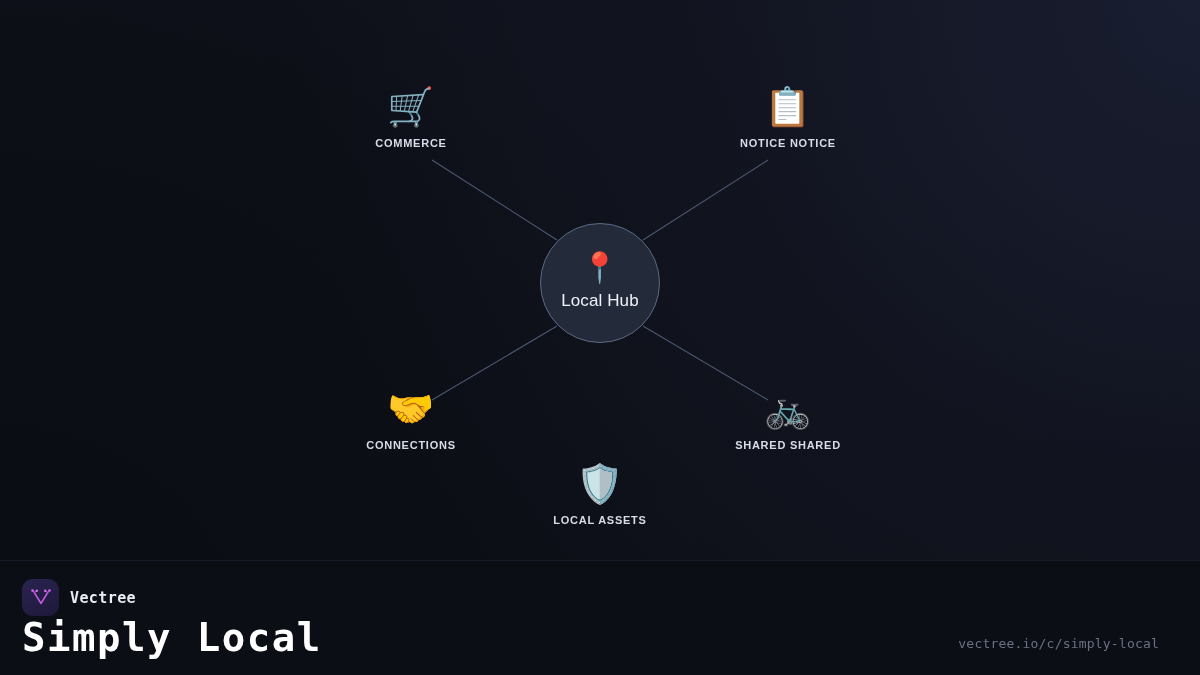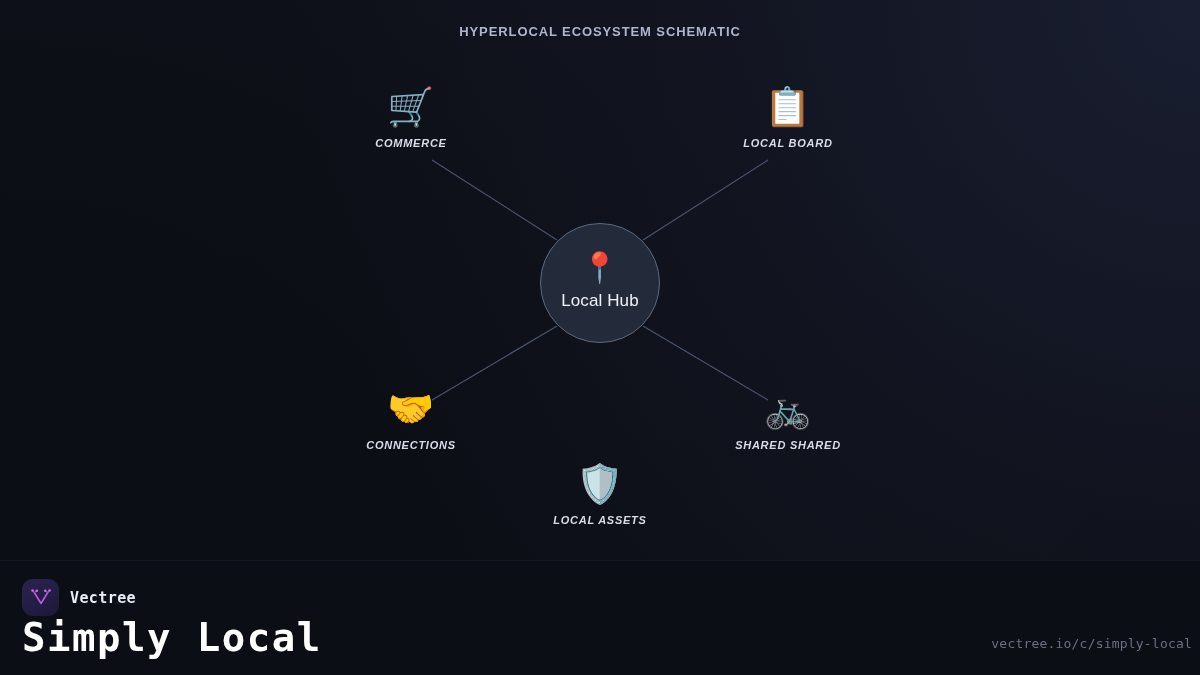--- a/index.html
+++ b/index.html
@@ -79,21 +79,20 @@
     height:46px;
   }
   .node .node-label {
     display:block;
     margin-top:7px;
     font-size:11px;
     font-weight:bold;
     letter-spacing:0.75px;
     color:#d7dce8;
     white-space:nowrap;
-    font-style:italic;
   }
 
   
   #footer {
     position:absolute;
     left:0; bottom:0;
     width:1200px; height:115px;
     background:#0c0e15;
     border-top:1px solid #171a26;
   }
@@ -122,51 +121,50 @@
     left:22px; top:54px;
     font-family:"DejaVu Sans Mono", monospace;
     font-size:39px;
     font-weight:bold;
     color:#ffffff;
     letter-spacing:1.5px;
     line-height:46px;
   }
   #footer-url {
     position:absolute;
-    right:8px; bottom:24px;
+    right:41px; bottom:24px;
     font-family:"DejaVu Sans Mono", monospace;
     font-size:13px;
     color:#6a7184;
     letter-spacing:0.2px;
   }
 </style>
 </head>
 <body>
 
 <div id="canvas">
 
-  <div id="schematic-title">HYPERLOCAL ECOSYSTEM SCHEMATIC</div>
 
   <svg id="edges" viewBox="0 0 1200 675" xmlns="http://www.w3.org/2000/svg">
     <g id="edge-group" stroke="#4b5770" stroke-width="1.1" fill="none">
         <line x1="557" y1="240" x2="432" y2="160"></line>
         <line x1="643" y1="240" x2="768" y2="160"></line>
         <line x1="557" y1="326" x2="432" y2="400"></line>
         <line x1="643" y1="326" x2="768" y2="400"></line>
       </g>
   </svg>
 
   <div id="nodes-layer">
       <div class="node" style="left: 411px; top: 84px;">
         <span class="node-icon">🛒</span>
         <span class="node-label">COMMERCE</span>
       </div>
       <div class="node" style="left: 788px; top: 84px;">
         <span class="node-icon">📋</span>
-        <span class="node-label">LOCAL BOARD</span>
+        <span class="node-label">NOTICE NOTICE</span>
       </div>
       <div class="node" style="left: 411px; top: 386px;">
         <span class="node-icon">🤝</span>
         <span class="node-label">CONNECTIONS</span>
       </div>
       <div class="node" style="left: 788px; top: 386px;">
         <span class="node-icon">🚲</span>
         <span class="node-label">SHARED SHARED</span>
       </div>
       <div class="node" style="left: 600px; top: 461px;">

